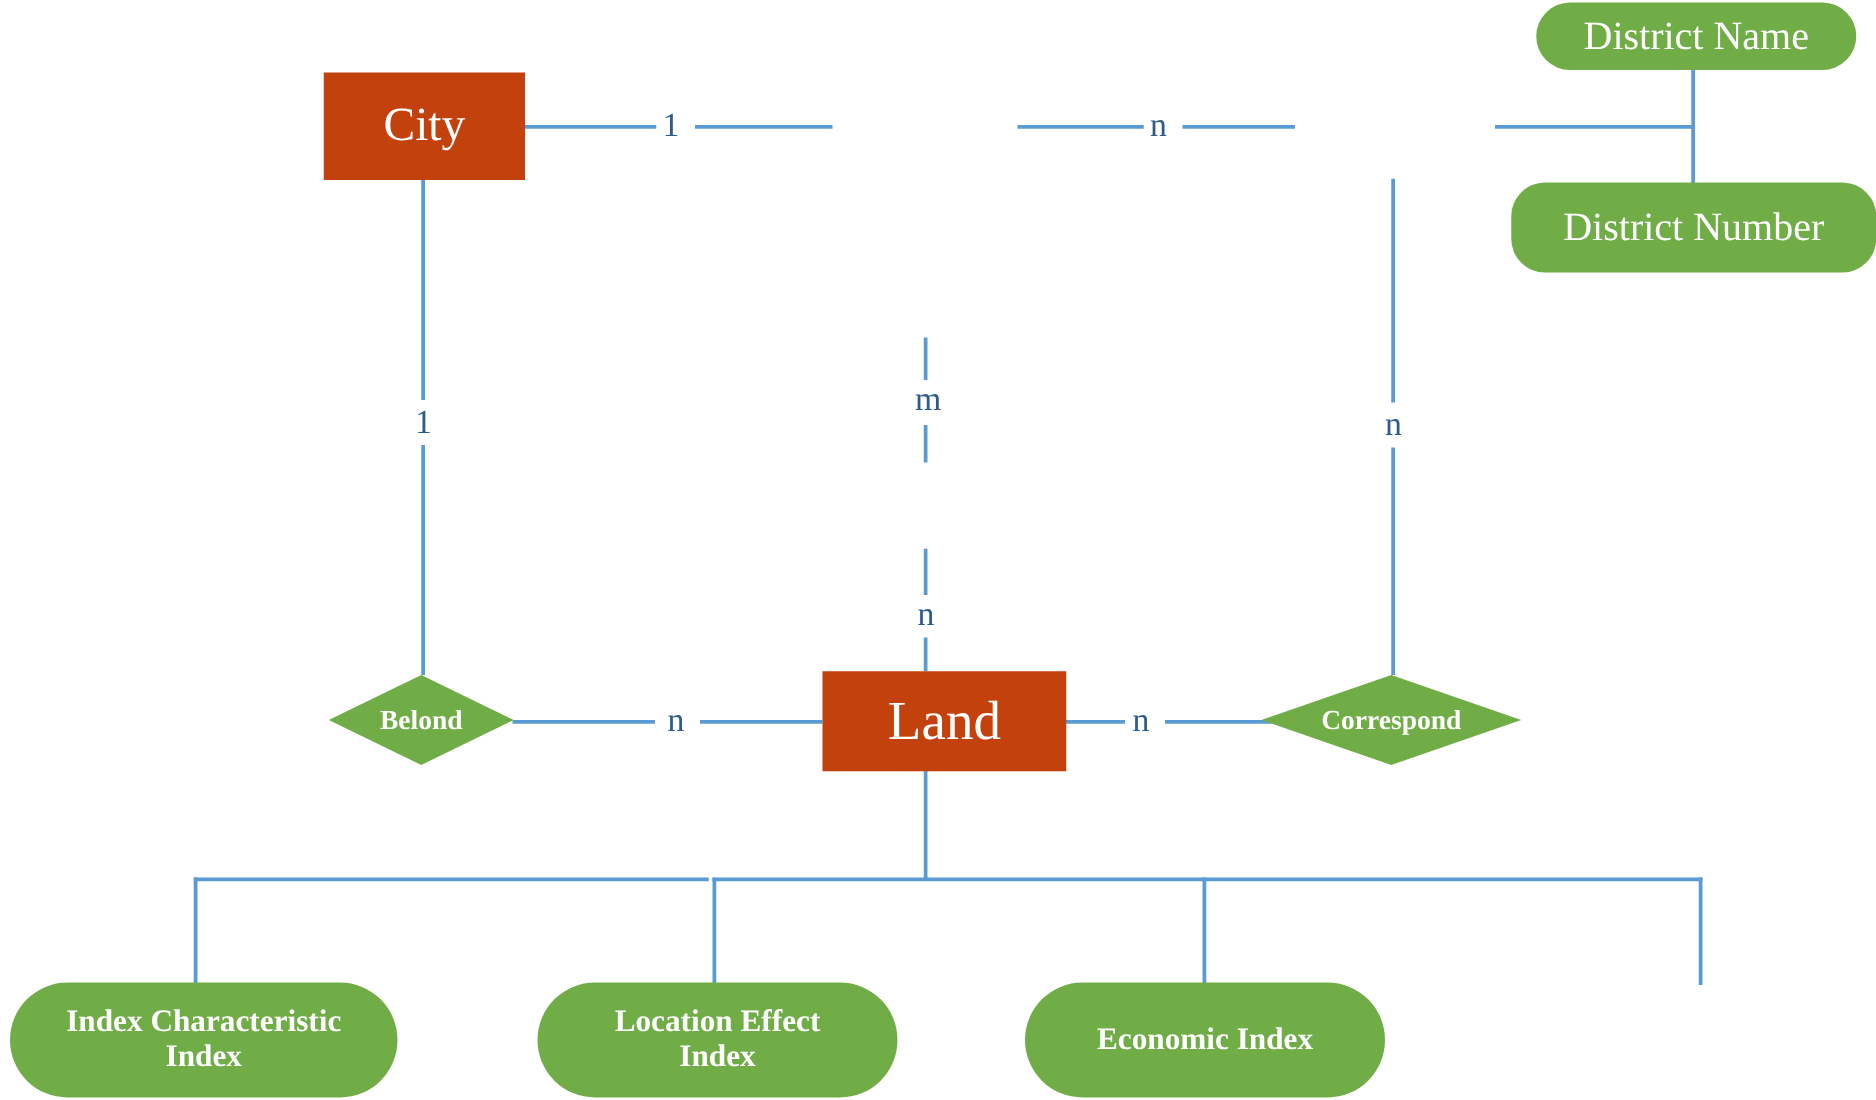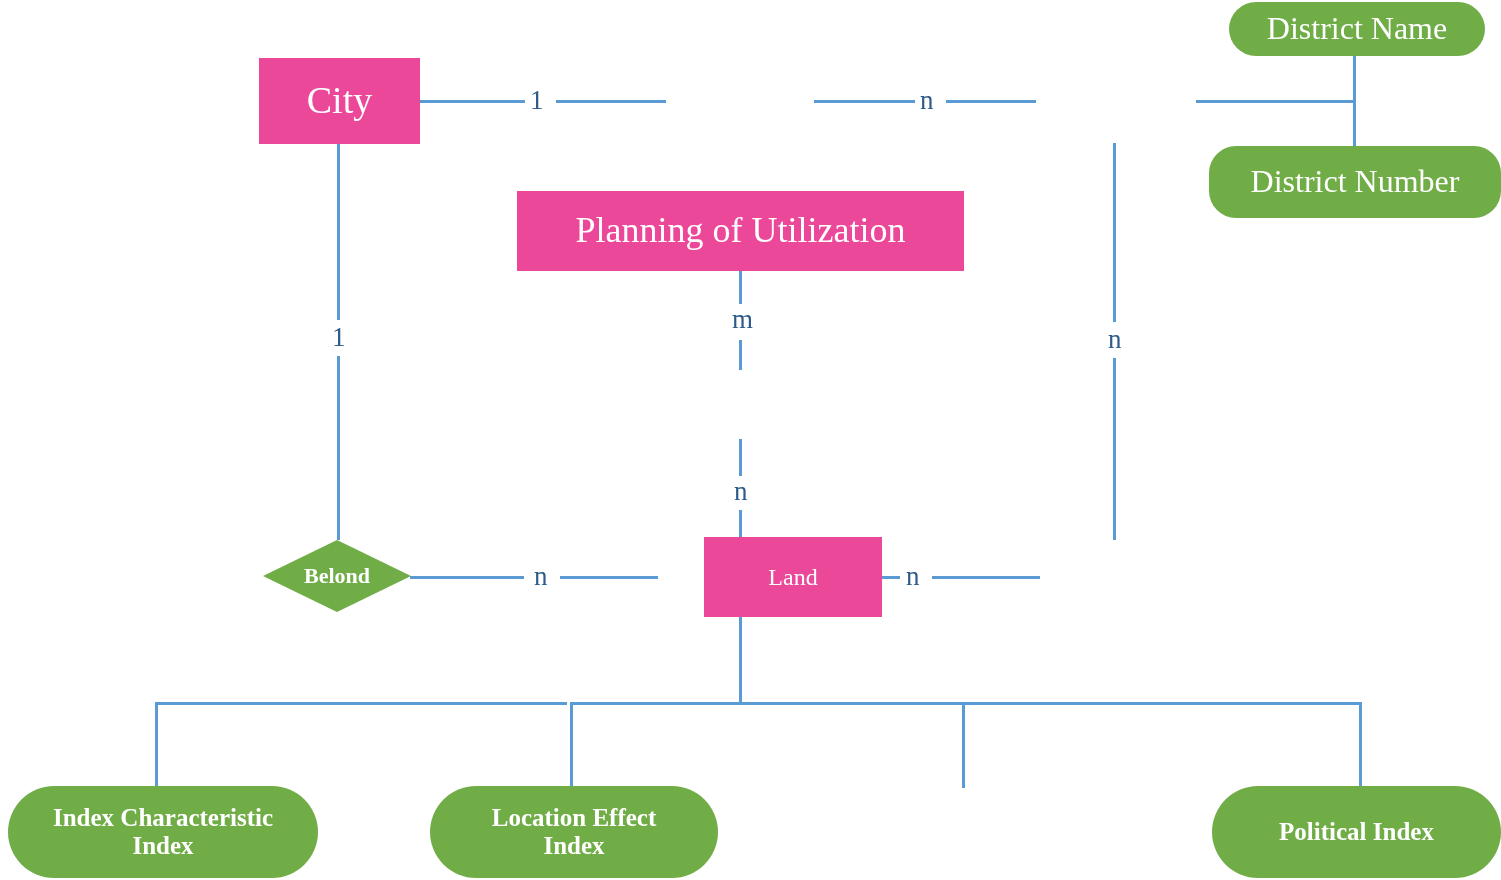--- a/index.html
+++ b/index.html
@@ -19,21 +19,21 @@
   .line {
     position: absolute;
     background: #5B9BD5;
   }
   .hline { height: 3px; }
   .vline { width: 3px; }
 
   
   .entity {
     position: absolute;
-    background: #ec4899;
+    background: #c2410c;
     color: #ffffff;
     display: flex;
     align-items: center;
     justify-content: center;
     text-align: center;
     font-family: "Liberation Serif", "DejaVu Serif", serif;
     font-weight: normal;
     line-height: 1.1;
     white-space: nowrap;
   }
@@ -128,58 +128,59 @@
   <div class="line vline" style="left:155px;  top:702px; width:3px; height:86px;"></div>
   <div class="line vline" style="left:570px;  top:702px; width:3px; height:86px;"></div>
   <div class="line vline" style="left:962px;  top:702px; width:3px; height:86px;"></div>
   <div class="line vline" style="left:1359px; top:702px; width:3px; height:86px;"></div>
 
   <div class="entity" style="left:259px; top:58px; width:161px; height:86px; font-size:38px;">
     <span>City</span>
   </div>
 
 
-  <div class="entity" style="left:517px; top:191px; width:447px; height:80px; font-size:36px;">
-    <span>Planning of Utilization</span>
-  </div>
 
-  <div class="entity" style="left:658px; top:537px; width:178px; height:80px; font-size:24px;margin-left:46px;">
+  <div class="entity" style="left:658px; top:537px; width:195px; height:80px; font-size:44px;">
     <span>Land</span>
   </div>
 
 
 
   <div class="relationship" style="left:263px; top:540px; width:148px; height:72px;">
     <span class="dia"></span>
     <span class="rlabel" style="font-size:22px;">Belond</span>
   </div>
 
+  <div class="relationship" style="left:1009px; top:540px; width:208px; height:72px;">
+    <span class="dia"></span>
+    <span class="rlabel" style="font-size:22px;">Correspond</span>
+  </div>
 
   <div class="attribute plain" style="left:1229px; top:2px; width:256px; height:54px; border-radius:27px; font-size:32px;">
     <span>District Name</span>
   </div>
 
   <div class="attribute plain" style="left:1209px; top:146px; width:292px; height:72px; border-radius:27px; font-size:32px;">
     <span>District Number</span>
   </div>
 
   <div class="attribute bold" style="left:8px; top:786px; width:310px; height:92px; border-radius:46px; font-size:25px; flex-direction:column;">
     <span>Index Characteristic</span>
     <span>Index</span>
   </div>
 
   <div class="attribute bold" style="left:430px; top:786px; width:288px; height:92px; border-radius:46px; font-size:25px; flex-direction:column;">
     <span>Location Effect</span>
     <span>Index</span>
   </div>
 
+  <div class="attribute bold" style="left:820px; top:786px; width:288px; height:92px; border-radius:46px; font-size:25px;">
+    <span>Economic Index</span>
+  </div>
 
-  <div class="attribute bold" style="left:1212px; top:786px; width:289px; height:92px; border-radius:46px; font-size:25px;">
-    <span>Political Index</span>
-  </div>
 
   <div class="card" style="left:525px; top:85px;">1</div>
 
   <div class="card" style="left:915px; top:85px;">n</div>
 
   <div class="card" style="left:327px; top:322px;">1</div>
 
   <div class="card" style="left:1103px; top:324px;">n</div>
 
   <div class="card" style="left:727px; top:304px;">m</div>

